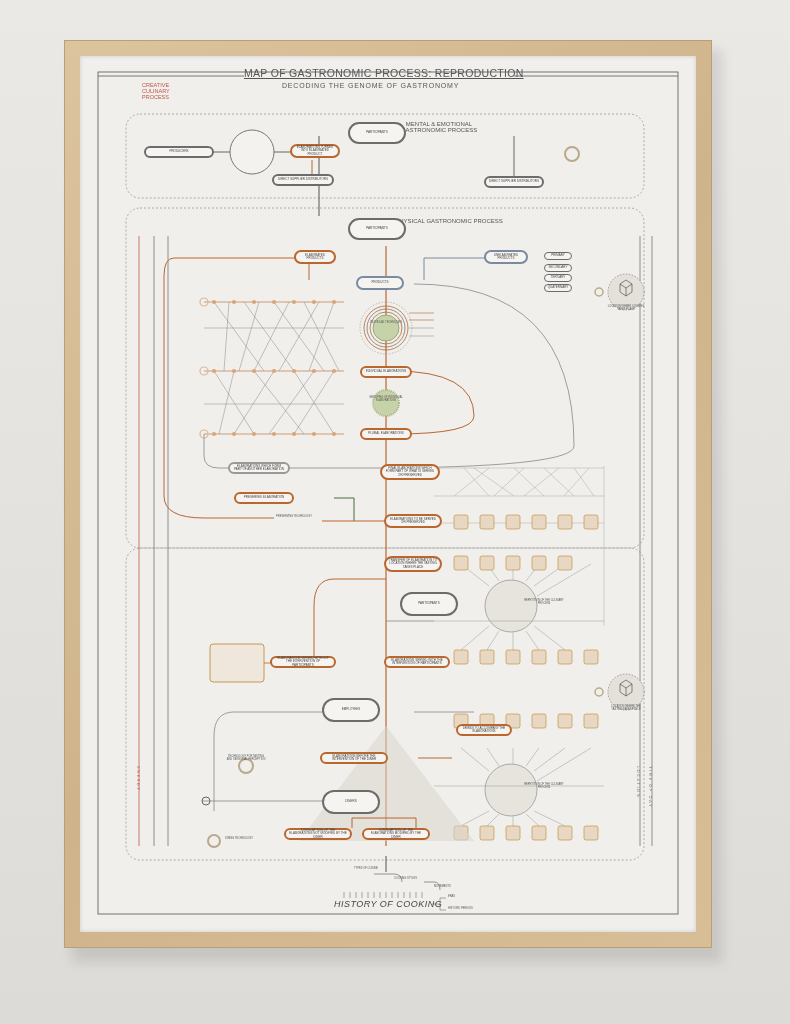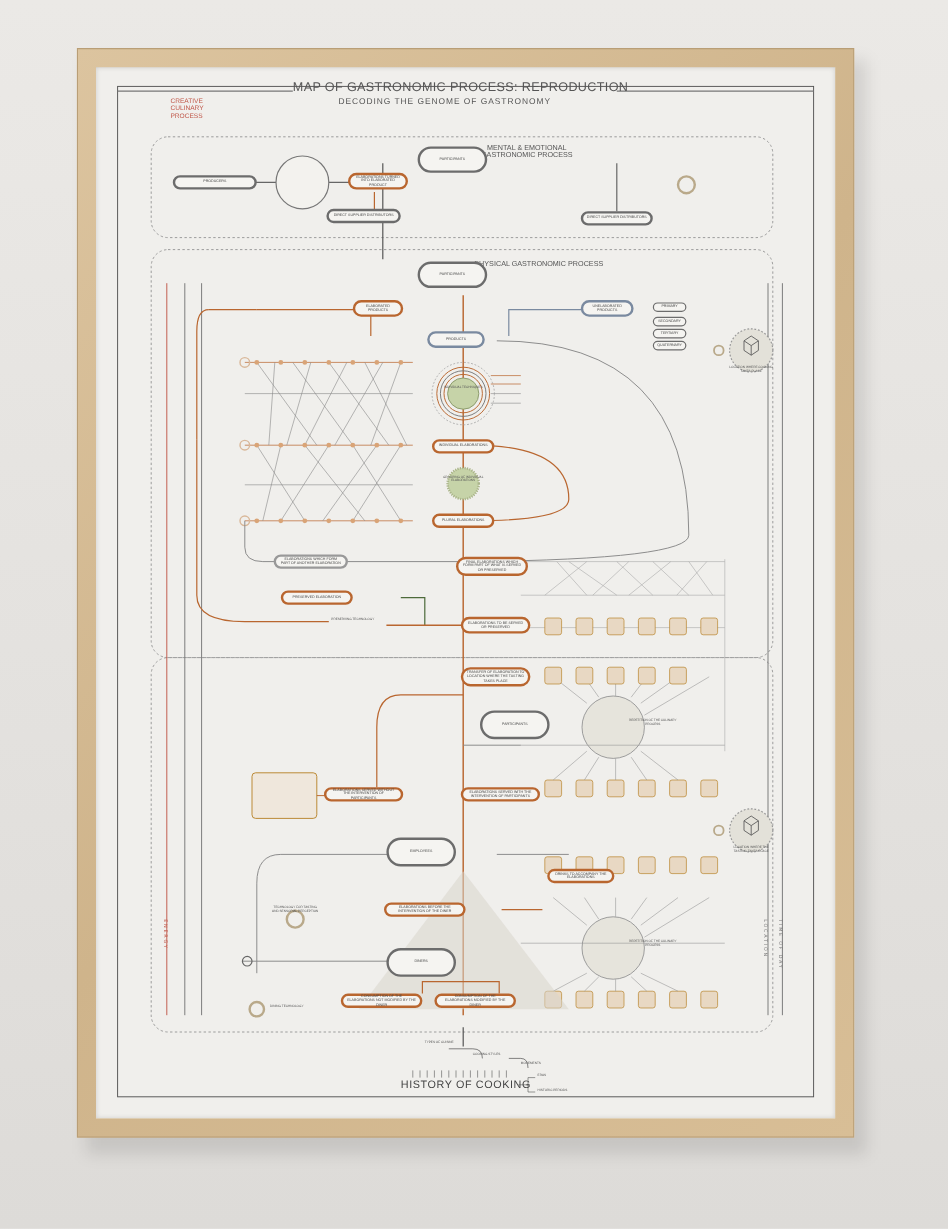--- a/index.html
+++ b/index.html
@@ -4,30 +4,30 @@
 <style>
   html,body{margin:0;padding:0;}
   body{width:790px;height:1024px;background:#e6e4e1;position:relative;overflow:hidden;font-family:"DejaVu Sans",sans-serif;}
   .wall{position:absolute;inset:0;background:linear-gradient(180deg,#ebe9e6 0%,#e3e1de 60%,#dddbd8 100%);}
   .shadow{position:absolute;left:72px;top:50px;width:650px;height:912px;background:rgba(0,0,0,0.10);filter:blur(6px);}
   .frame{position:absolute;left:64px;top:40px;width:648px;height:908px;background:linear-gradient(135deg,#dcc49f,#cfb48b 50%,#d8be96);box-shadow:inset 0 0 0 1px #b99e76;}
   .mat{position:absolute;left:80px;top:56px;width:616px;height:876px;background:#f0efec;box-shadow:inset 0 0 4px rgba(0,0,0,0.15);}
   .poster{position:absolute;left:94px;top:66px;width:588px;height:852px;}
   .poster svg{position:absolute;left:0;top:0;}
   .t{position:absolute;color:#4a4a4a;font-family:"Liberation Sans",sans-serif;text-transform:uppercase;line-height:1.05;}
-  .title{left:150px;top:2px;font-size:10.5px;letter-spacing:0.3px;color:#555;}
+  .title{left:150px;top:2px;font-size:10.5px;letter-spacing:0.3px;color:#555;text-decoration:underline;}
   .subtitle{left:188px;top:16px;font-size:7px;letter-spacing:0.8px;color:#555;}
   .creative{left:48px;top:17px;font-size:5.5px;color:#c0584a;width:50px;}
   .sec{font-size:6px;text-align:center;color:#555;width:110px;}
   .tiny{font-size:2.6px;color:#555;text-align:center;}
   .node{position:absolute;border:2px solid #6c6c6c;border-radius:10px;background:#f5f4f1;display:flex;align-items:center;justify-content:center;box-sizing:border-box;}
   .node.o{border-color:#b9662f;}
   .node.b{border-color:#7a8aa0;}
   .node span{font-size:3px;color:#444;text-align:center;text-transform:uppercase;font-family:"Liberation Sans",sans-serif;line-height:1.1;padding:0 3px;}
-  .hist{left:240px;top:834px;font-size:9px;color:#444;letter-spacing:0.5px;}
+  .hist{left:240px;top:834px;font-size:9px;color:#444;letter-spacing:0.5px;font-style:italic;}
   .vert{position:absolute;font-size:4px;color:#c0584a;writing-mode:vertical-rl;letter-spacing:1.5px;}
 </style>
 </head>
 <body>
 
 <div class="wall"></div>
 <div class="shadow"></div>
 <div class="frame"></div>
 <div class="mat"></div>
 

